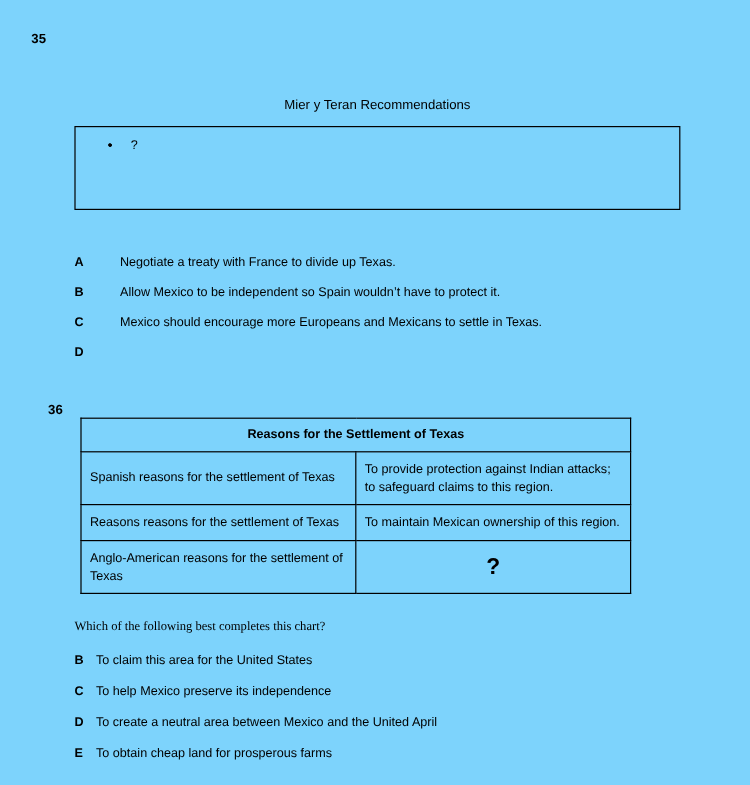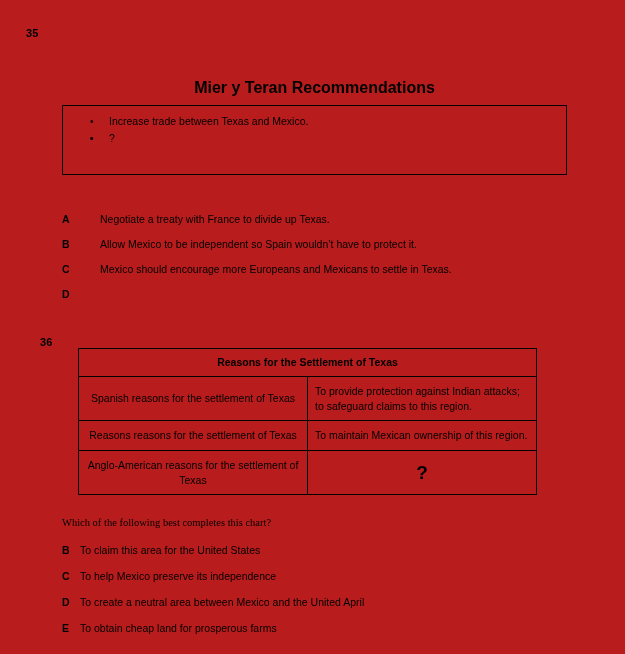--- a/index.html
+++ b/index.html
@@ -10,21 +10,21 @@
   }
   body {
     font-family: "Liberation Sans", sans-serif;
     color: #000000;
     -webkit-font-smoothing: antialiased;
   }
   #page {
     position: relative;
     width: 625px;
     height: 654px;
-    background: #b91c1c;
+    background: #7dd3fc;
     overflow: hidden;
   }
 
   
   .qnum {
     position: absolute;
     font-size: 11px;
     font-weight: bold;
     letter-spacing: .1px;
     line-height: 13px;
@@ -32,22 +32,22 @@
   #qnum-35 { left: 26px; top: 27px; }
   #qnum-36 { left: 40px; top: 336px; }
 
   
   #chart-title-35 {
     position: absolute;
     left: 62px;
     top: 81px;
     width: 505px;
     text-align: center;
-    font-size: 16px;
-    font-weight: bold;
+    font-size: 11px;
+    font-weight: normal;
     line-height: 14px;
   }
 
   
   #recommendations-box {
     position: absolute;
     left: 62px;
     top: 105px;
     width: 505px;
     height: 70px;
@@ -100,40 +100,40 @@
   
   .choices-35 .choice { left: 62px; }
   .choices-35 .choice .text { margin-left: 38px; }
   
   .choices-36 .choice { left: 62px; }
   .choices-36 .choice .text { margin-left: 18px; }
 
   
   #settlement-table {
     position: absolute;
-    left: 78px;
+    left: 67px;
     top: 348px;
     width: 459px;
     border-collapse: collapse;
     table-layout: fixed;
   }
   #settlement-table td {
     border: 1px solid #000000;
     font-size: 10.5px;
     line-height: 15px;
     padding: 5px 7px;
     vertical-align: middle;
   }
   #settlement-table .tbl-header {
     text-align: center;
     font-weight: bold;
     height: 21px;
     padding: 3px 7px;
   }
-  #settlement-table .col-left  { width: 281px; text-align: center; }
+  #settlement-table .col-left  { width: 281px; }
   #settlement-table .col-right { width: 268px; }
   #settlement-table .row-tall td { height: 33px; }
   #settlement-table .row-short td { height: 19px; }
   #settlement-table .qmark-cell {
     text-align: center;
     font-size: 19px;
     font-weight: bold;
     line-height: 22px;
   }
 </style>
@@ -143,21 +143,20 @@
 <div id="page">
 
   <div class="qnum" id="qnum-35">35</div>
 
   <div id="chart-title-35">Mier y Teran Recommendations</div>
 
   <div id="recommendations-box">
     <ul>
       <li>
         <span class="bullet-glyph">•</span>
-        <span>Increase trade between Texas and Mexico.</span>
       </li>
       <li>
         <span class="bullet-glyph">•</span>
       </li>
       <li>
         <span class="bullet-glyph">•</span>
         <span>?</span>
       </li>
     </ul>
   </div>

